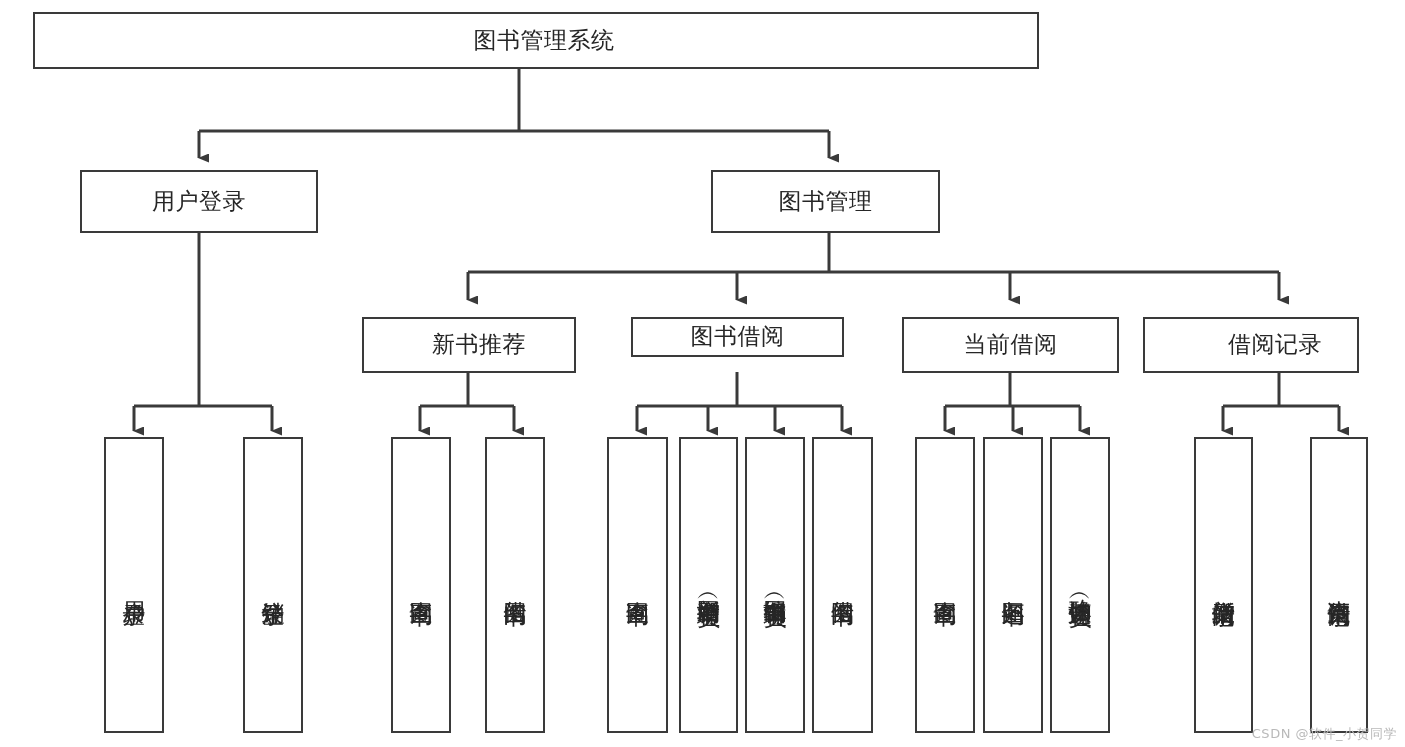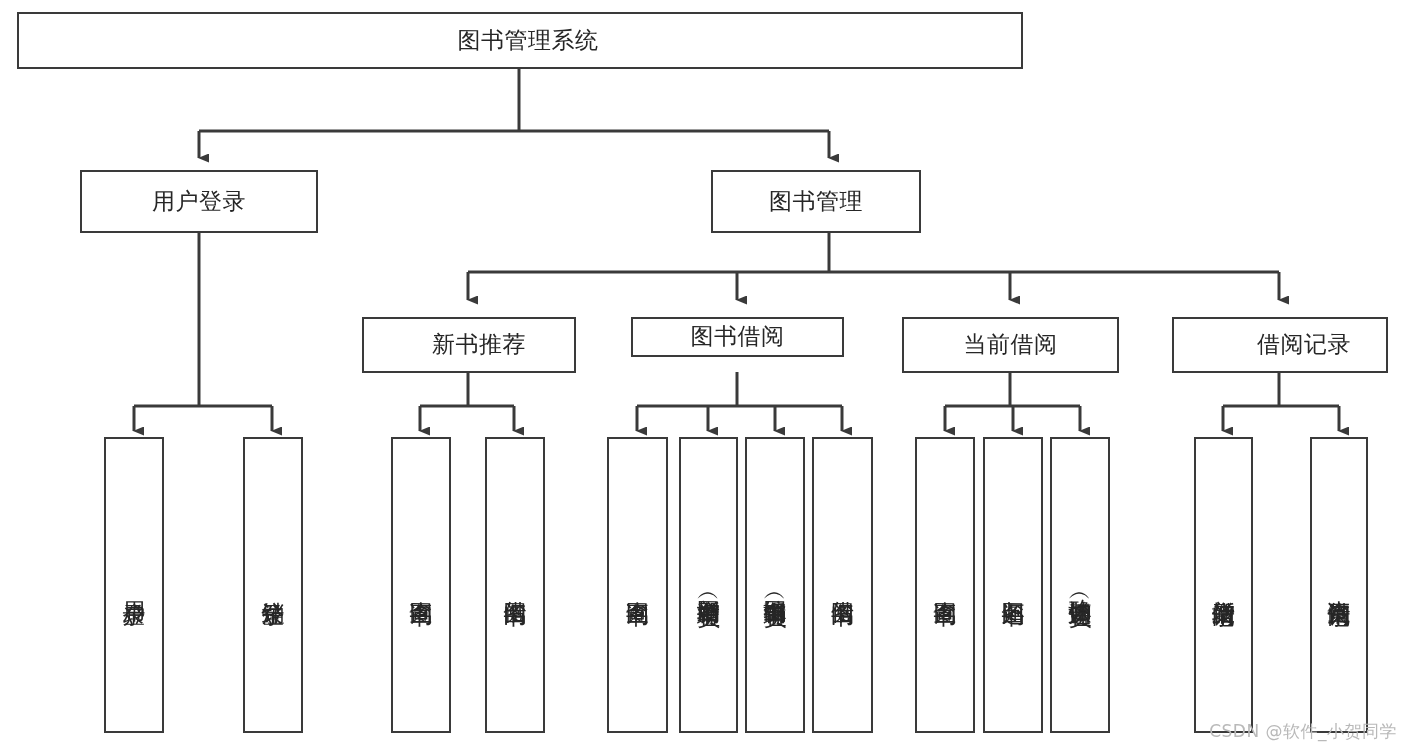--- a/index.html
+++ b/index.html
@@ -49,21 +49,21 @@
   .node.v .vtext {
     writing-mode: vertical-rl;
     text-orientation: upright;
     display: block;
     white-space: nowrap;
   }
   .watermark {
     position: absolute;
     right: 8px;
     bottom: 4px;
-    font-size: 17px;
+    font-size: 13px;
     color: #b9b9b9;
     letter-spacing: 0.5px;
     white-space: nowrap;
     font-family: "DejaVu Sans", "Liberation Sans", sans-serif;
   }
 </style>
 </head>
 <body>
 
 <div id="canvas">
@@ -111,41 +111,41 @@
       <path d="M1013,406 L1013,431" marker-end="url(#arrow)"></path>
       <path d="M1080,406 L1080,431" marker-end="url(#arrow)"></path>
 
       <path d="M1279,372 L1279,406"></path>
       <path d="M1223,406 L1339,406"></path>
       <path d="M1223,406 L1223,431" marker-end="url(#arrow)"></path>
       <path d="M1339,406 L1339,431" marker-end="url(#arrow)"></path>
     </g>
   </svg>
 
-  <div class="node h" style="left:17px; top:12px; width:1006px; height:57px;padding-left:16px;">
+  <div class="node h" style="left:33px; top:12px; width:1006px; height:57px;padding-left:16px;">
     <span>图书管理系统</span>
   </div>
 
   <div class="node h" style="left:80px; top:170px; width:238px; height:63px;">
     <span>用户登录</span>
   </div>
-  <div class="node h" style="left:711px; top:170px; width:210px; height:63px;">
+  <div class="node h" style="left:711px; top:170px; width:229px; height:63px;">
     <span>图书管理</span>
   </div>
 
   <div class="node h" style="left:362px; top:317px; width:214px; height:56px;padding-left:20px;">
     <span>新书推荐</span>
   </div>
   <div class="node h" style="left:631px; top:317px; width:213px; height:40px;">
     <span>图书借阅</span>
   </div>
   <div class="node h" style="left:902px; top:317px; width:217px; height:56px;justify-content:center;">
     <span>当前借阅</span>
   </div>
-  <div class="node h" style="left:1172px; top:317px; width:216px; height:56px;padding-left:48px;">
+  <div class="node h" style="left:1143px; top:317px; width:216px; height:56px;padding-left:48px;">
     <span>借阅记录</span>
   </div>
 
   <div class="node v" style="left:104px; top:437px; width:60px; height:296px;">
     <span class="vtext">用户登录</span>
   </div>
   <div class="node v" style="left:243px; top:437px; width:60px; height:296px;">
     <span class="vtext">注销登录</span>
   </div>
   <div class="node v" style="left:391px; top:437px; width:60px; height:296px;">

